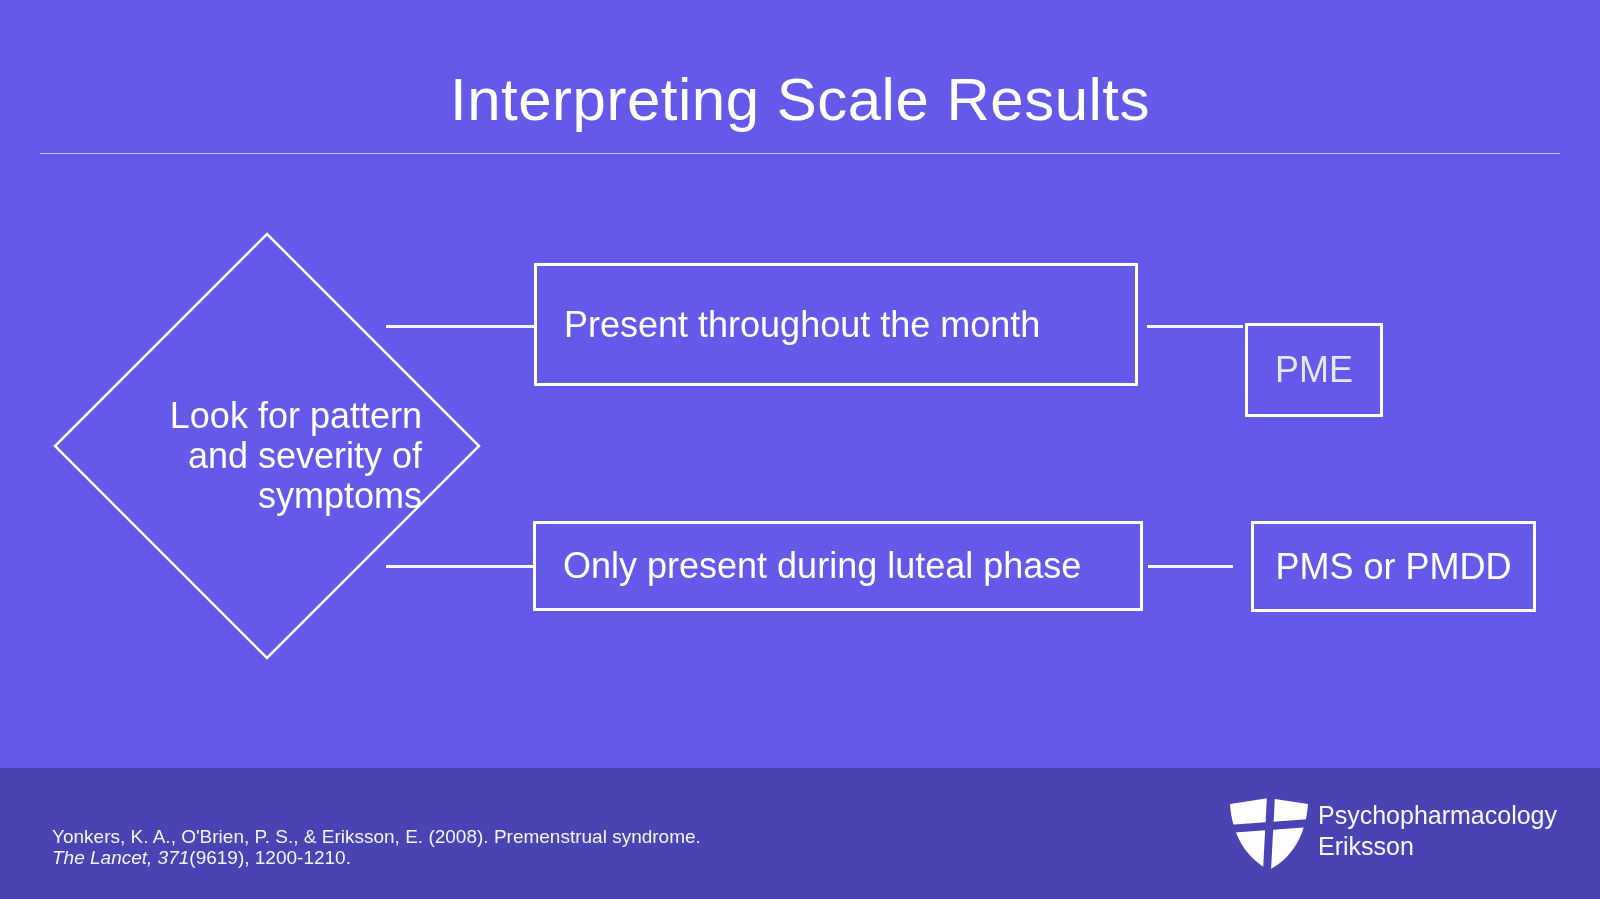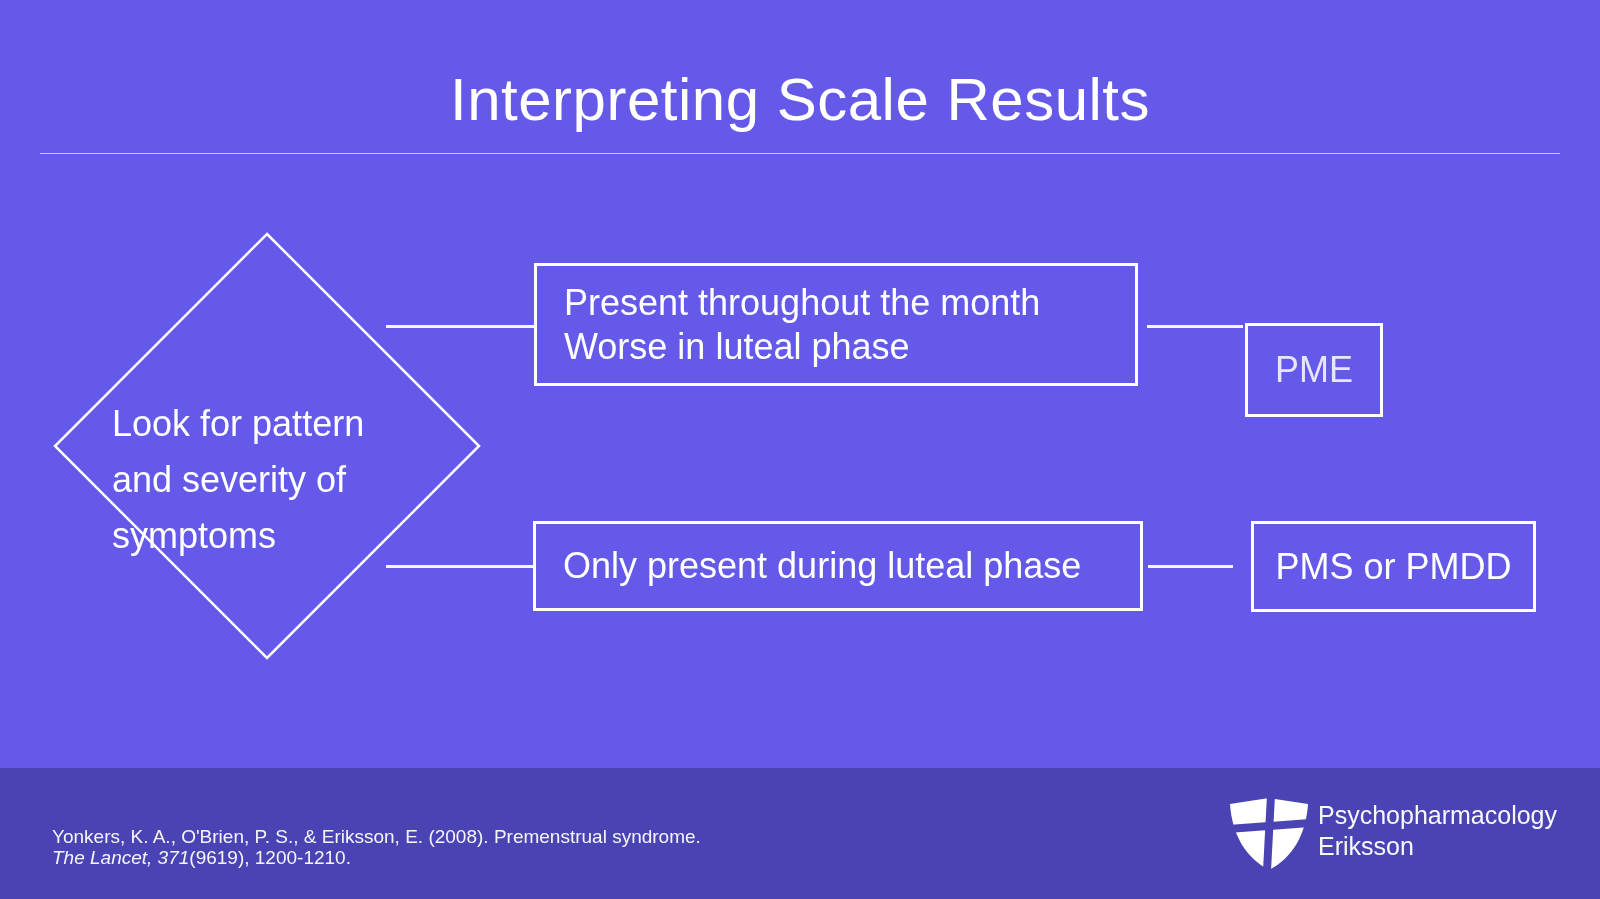--- a/index.html
+++ b/index.html
@@ -38,24 +38,24 @@
   }
   
   .diamond-svg {
     position: absolute;
     left: 53px; top: 232px;
     width: 428px; height: 428px;
   }
   .diamond-label {
     position: absolute;
     left: 112px; top: 396px; width: 310px;
-    text-align: left;
+    text-align: right;
     font-size: 36px;
     font-weight: 300;
-    line-height: 56px;
+    line-height: 40px;
   }
   
   .connector {
     position: absolute;
     height: 3px;
     background: rgba(255,255,255,0.95);
   }
   .conn-d1 { left: 386px; top: 325px; width: 149px; }
   .conn-b1 { left: 1147px; top: 325px; width: 96px; }
   .conn-d2 { left: 386px; top: 565px; width: 147px; }
@@ -132,21 +132,20 @@
   <div class="title-rule"></div>
 
   <svg class="diamond-svg" viewBox="0 0 428 428" xmlns="http://www.w3.org/2000/svg">
     <polygon points="214,2 426,214 214,426 2,214" fill="none" stroke="#FFFFFF" stroke-width="2.5"></polygon>
   </svg>
   <div class="diamond-label">Look for pattern and severity of symptoms</div>
 
   <div class="connector conn-d1"></div>
   <div class="fc-box box-cond1">
     <div>Present throughout the month</div>
-    <div>Worse in luteal phase</div>
   </div>
   <div class="connector conn-b1"></div>
   <div class="fc-box box-pme">PME</div>
 
   <div class="connector conn-d2"></div>
   <div class="fc-box box-cond2">
     <div>Only present during luteal phase</div>
   </div>
   <div class="connector conn-b2"></div>
   <div class="fc-box box-pmdd">PMS or PMDD</div>

